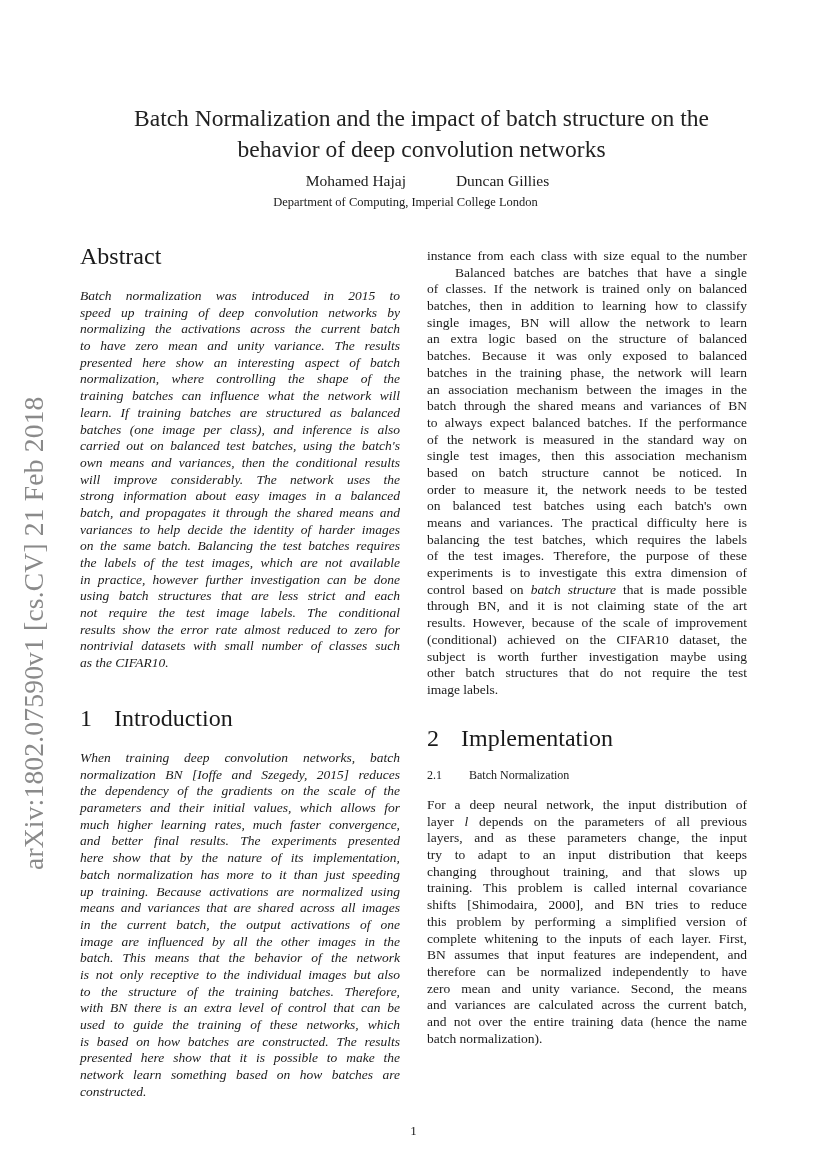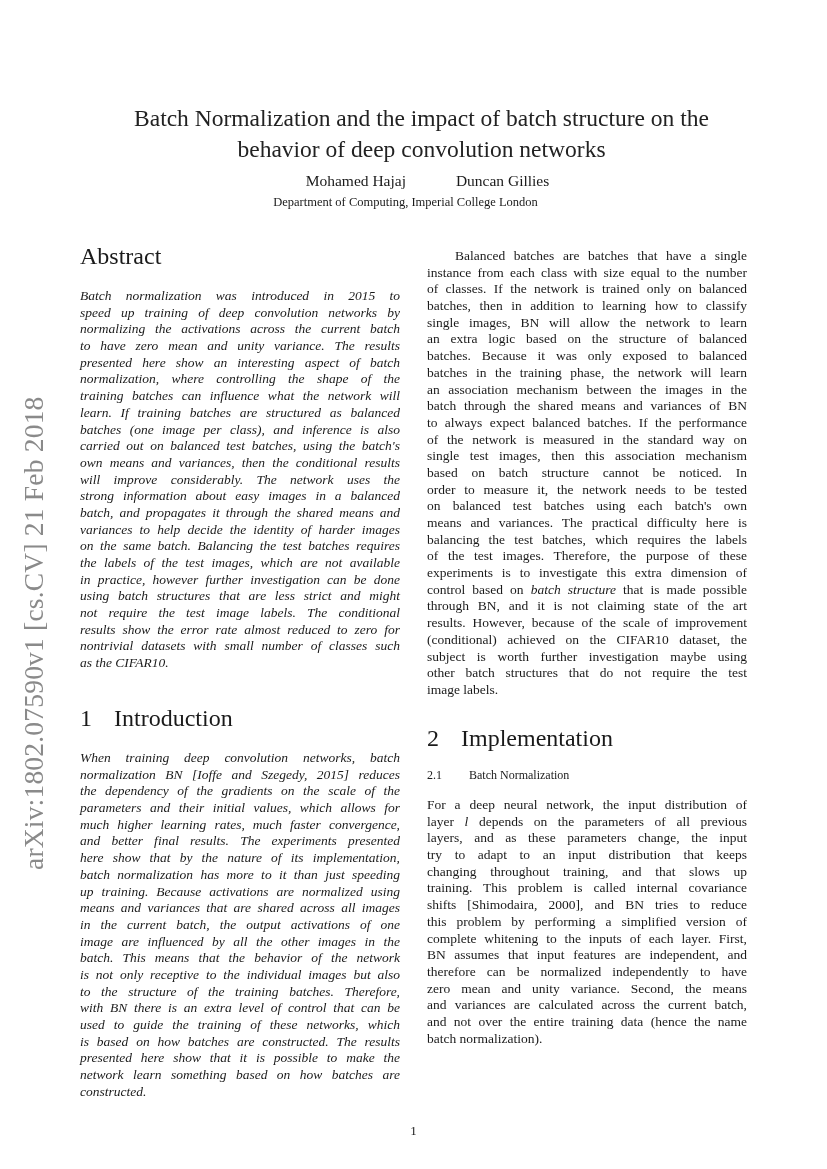--- a/index.html
+++ b/index.html
@@ -57,21 +57,21 @@
       <span class="line">batches (one image per class), and inference is also</span>
       <span class="line">carried out on balanced test batches, using the batch's</span>
       <span class="line">own means and variances, then the conditional results</span>
       <span class="line">will improve considerably.  The network uses the</span>
       <span class="line">strong information about easy images in a balanced</span>
       <span class="line">batch, and propagates it through the shared means and</span>
       <span class="line">variances to help decide the identity of harder images</span>
       <span class="line">on the same batch. Balancing the test batches requires</span>
       <span class="line">the labels of the test images, which are not available</span>
       <span class="line">in practice, however further investigation can be done</span>
-      <span class="line">using batch structures that are less strict and might</span>
+      <span class="line">using batch structures that are less strict and each</span>
       <span class="line">not require the test image labels.  The conditional</span>
       <span class="line">results show the error rate almost reduced to zero for</span>
       <span class="line">nontrivial datasets with small number of classes such</span>
       <span class="line last">as the CIFAR10.</span>
     </div>
 </div>
 
 <div class="col col-left" style="top:705px;">
   <h2><span class="sec-num">1</span><span>Introduction</span></h2>
   <div class="para" style="margin-top:18px;font-style:italic;">
@@ -94,22 +94,22 @@
       <span class="line">used to guide the training of these networks, which</span>
       <span class="line">is based on how batches are constructed. The results</span>
       <span class="line">presented here show that it is possible to make the</span>
       <span class="line">network learn something based on how batches are</span>
       <span class="line last">constructed.</span>
     </div>
 </div>
 
 <div class="col col-right" style="top:248px;">
   <div class="para">
+      <span class="line">instance from each class with size equal to the number</span>
       <span class="line indent">Balanced batches are batches that have a single</span>
-      <span class="line">instance from each class with size equal to the number</span>
       <span class="line">of classes. If the network is trained only on balanced</span>
       <span class="line">batches, then in addition to learning how to classify</span>
       <span class="line">single images, BN will allow the network to learn</span>
       <span class="line">an extra logic based on the structure of balanced</span>
       <span class="line">batches.  Because it was only exposed to balanced</span>
       <span class="line">batches in the training phase, the network will learn</span>
       <span class="line">an association mechanism between the images in the</span>
       <span class="line">batch through the shared means and variances of BN</span>
       <span class="line">to always expect balanced batches. If the performance</span>
       <span class="line">of the network is measured in the standard way on</span>

